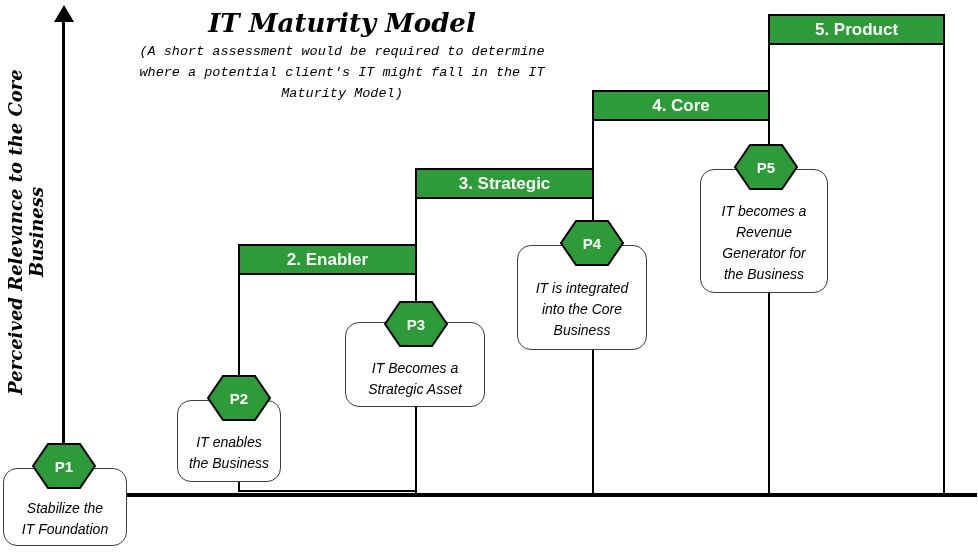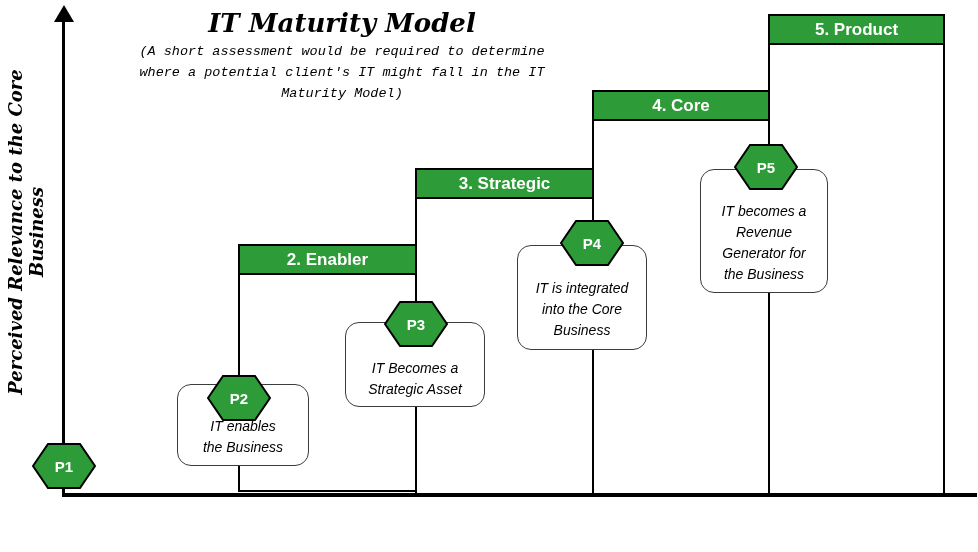--- a/index.html
+++ b/index.html
@@ -116,21 +116,21 @@
     align-items: center;
     justify-content: center;
     text-align: center;
     font-style: italic;
     font-size: 14px;
     line-height: 21px;
     color: #000;
     white-space: pre-line;
   }
   .k1 { left: 3px;   top: 468px; width: 124px; height: 78px;  padding-top: 24px; }
-  .k2 { left: 177px; top: 384px; width: 132px; height: 82px;  padding-top: 24px; }
+  .k2 { left: 177px; top: 400px; width: 104px; height: 82px;  padding-top: 24px; }
   .k3 { left: 345px; top: 322px; width: 140px; height: 85px;  padding-top: 28px; }
   .k4 { left: 517px; top: 245px; width: 130px; height: 105px; padding-top: 24px; }
   .k5 { left: 700px; top: 169px; width: 128px; height: 124px; padding-top: 24px; }
 
   
   .hex {
     position: absolute;
     width: 66px; height: 48px;
     z-index: 4;
   }
@@ -174,20 +174,22 @@
   <div class="col col3">
     <div class="cap">3. Strategic</div>
   </div>
   <div class="col col4">
     <div class="cap">4. Core</div>
   </div>
   <div class="col col5">
     <div class="cap">5. Product</div>
   </div>
 
+  <div class="callout k1">Stabilize the
+IT Foundation</div>
   <div class="callout k2">IT enables
 the Business</div>
   <div class="callout k3">IT Becomes a
 Strategic Asset</div>
   <div class="callout k4">IT is integrated
 into the Core
 Business</div>
   <div class="callout k5">IT becomes a
 Revenue
 Generator for

